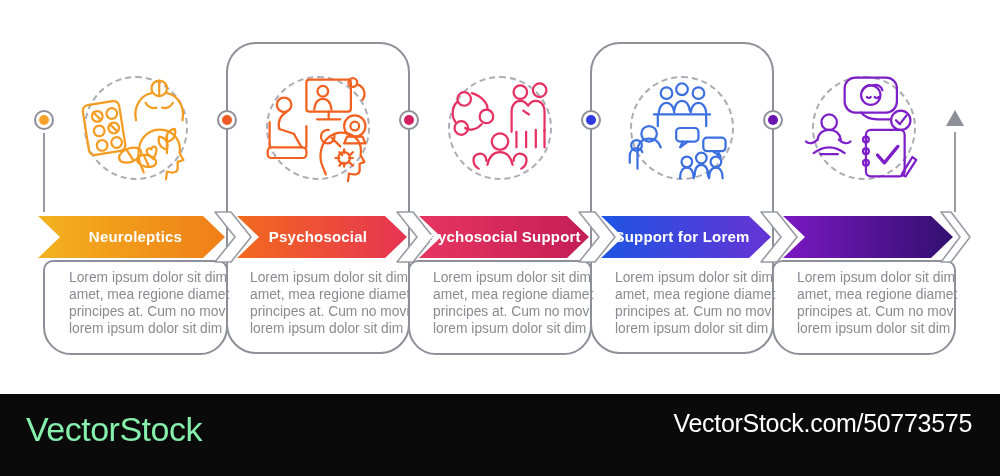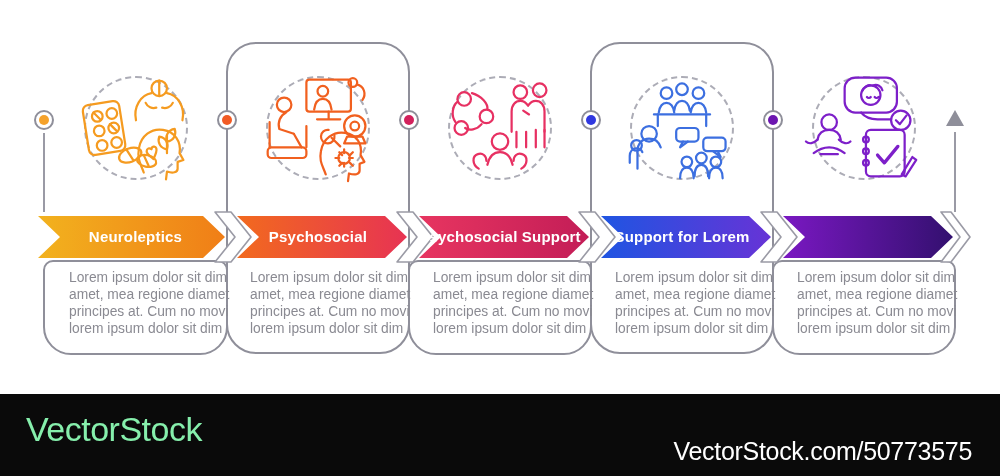--- a/index.html
+++ b/index.html
@@ -25,21 +25,21 @@
   
   #banners{position:absolute;left:0;top:208px;width:1000px;height:58px;}
   .banner-label{position:absolute;top:216px;height:42px;line-height:42px;text-align:center;
                 color:#ffffff;font-weight:bold;font-size:15px;letter-spacing:.2px;}
   
   .desc{position:absolute;top:269px;width:162px;font-size:13.8px;line-height:17px;
         color:#8A8A92;white-space:pre-line;}
   
   #wm-bar{position:absolute;left:0;top:394px;width:1000px;height:82px;background:#0A0A0A;}
   #wm-logo{position:absolute;left:26px;top:16px;color:#86efac;font-size:34px;letter-spacing:-.5px;}
-  #wm-url{position:absolute;right:28px;top:43px;color:#fff;font-size:25px;letter-spacing:-.3px;}
+  #wm-url{position:absolute;right:28px;top:15px;color:#fff;font-size:25px;letter-spacing:-.3px;}
 </style>
 </head>
 <body>
 
 <div id="stage">
 
   <div class="card-rect" style="left:226px;width:184px;"></div>
   <div class="card-rect" style="left:590px;width:184px;"></div>
 
   <div class="bottom-box" style="left:43px;width:185px;"></div>

